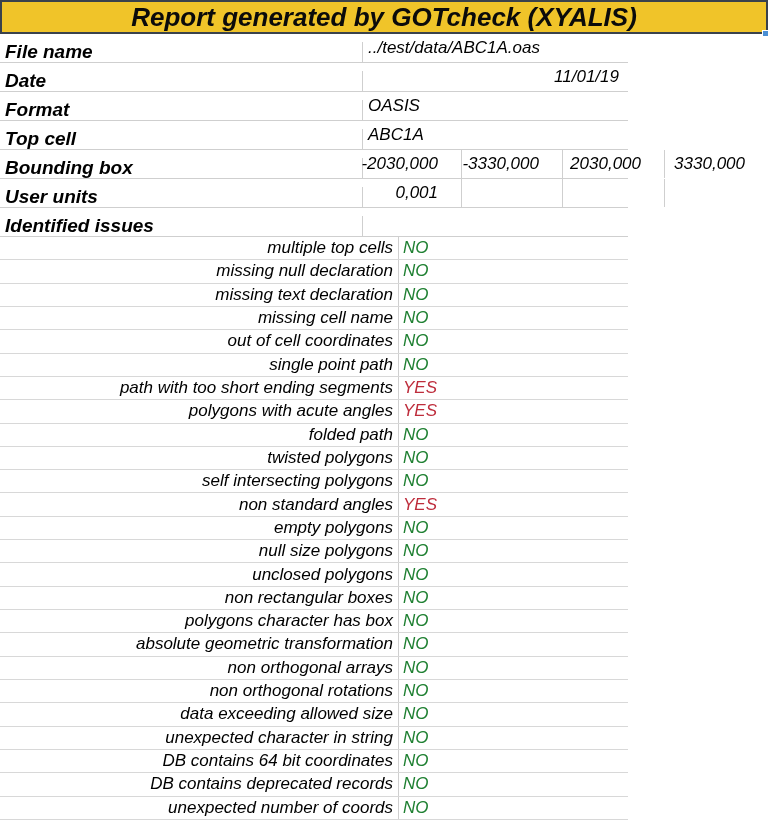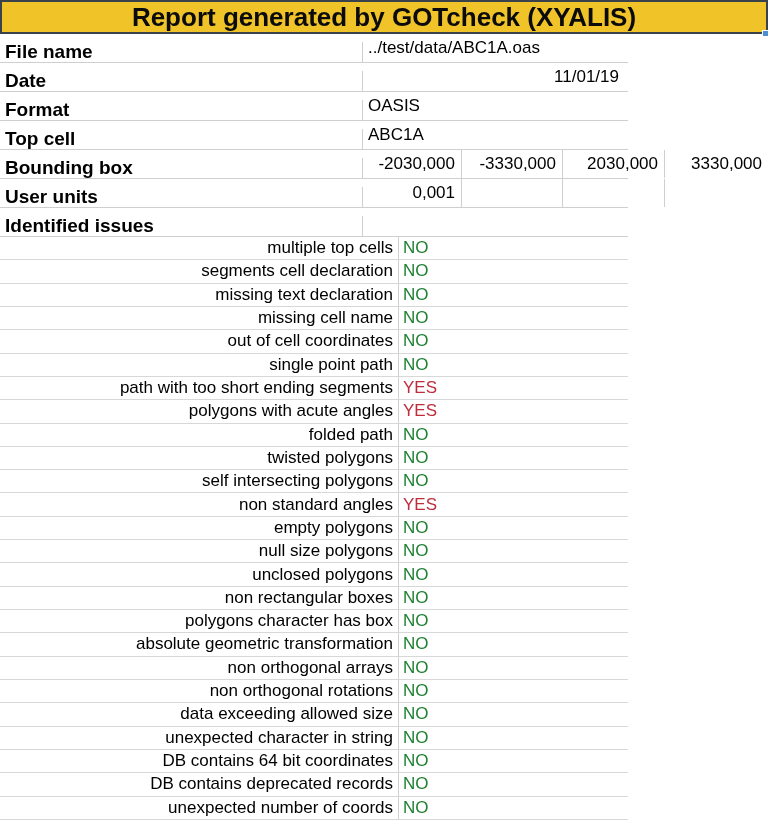--- a/index.html
+++ b/index.html
@@ -1,18 +1,18 @@
 <!DOCTYPE html>
 <html><head>
 <meta charset="utf-8">
 <style>
   * { box-sizing: border-box; margin: 0; padding: 0; }
   html, body { width: 768px; height: 820px; background: #ffffff; }
   body { font-family: "Liberation Sans", sans-serif; color: #000; overflow: hidden; }
-  .sheet { width: 628px; height: 820px; background: #6d28d9; }
+  .sheet { width: 628px; height: 820px; background: #6d28d9; font-style: italic; }
 
   
   .titlebar {
     height: 34px; width: 768px;
     background: #F0C429;
     border: 2px solid #3A424C;
     position: relative; z-index: 2;
     display: flex; align-items: center; justify-content: center;
   }
   .title-text { font-size: 26px; font-weight: bold; color: #0b0b0b; letter-spacing: 0; }
@@ -26,21 +26,21 @@
   .lab {
     width: 363px; flex: 0 0 363px;
     border-right: 1px solid #CFCFCF;
     font-weight: bold; font-size: 19px;
     display: flex; align-items: center; padding-left: 5px; margin-top: 8px;
   }
   .val { flex: 1; font-size: 17px; display: flex; align-items: center; padding: 0 5px; }
   .val.right { justify-content: flex-end; padding-right: 9px; }
   .cell {
     font-size: 17px; display: flex; align-items: center;
-    justify-content: flex-end; padding-right: 6px;
+    justify-content: flex-end; padding-right: 23px;
     border-right: 1px solid #CFCFCF;
   }
   .c1 { width: 99px;  flex: 0 0 99px; }
   .c2 { width: 101px; flex: 0 0 101px; }
   .c3 { width: 102px; flex: 0 0 102px; }
   .c4 { width: 103px; flex: 0 0 103px; border-right: none; }
 
   
   .irow { display: flex; height: 23.32px; border-bottom: 1px solid #D8D8D8; background: #fff; padding-left: 36px; }
   .ilabel {
@@ -100,21 +100,21 @@
   <div class="row">
     <div class="lab">Identified issues</div>
     <div class="val"></div>
   </div>
 
   <div class="irow">
     <div class="ilabel">multiple top cells</div>
     <div class="ivalue" style="color: rgb(31, 128, 50);">NO</div>
   </div>
   <div class="irow">
-    <div class="ilabel">segments cell declaration</div>
+    <div class="ilabel">missing null declaration</div>
     <div class="ivalue" style="color: rgb(31, 128, 50);">NO</div>
   </div>
   <div class="irow">
     <div class="ilabel">missing text declaration</div>
     <div class="ivalue" style="color: rgb(31, 128, 50);">NO</div>
   </div>
   <div class="irow">
     <div class="ilabel">missing cell name</div>
     <div class="ivalue" style="color: rgb(31, 128, 50);">NO</div>
   </div>

